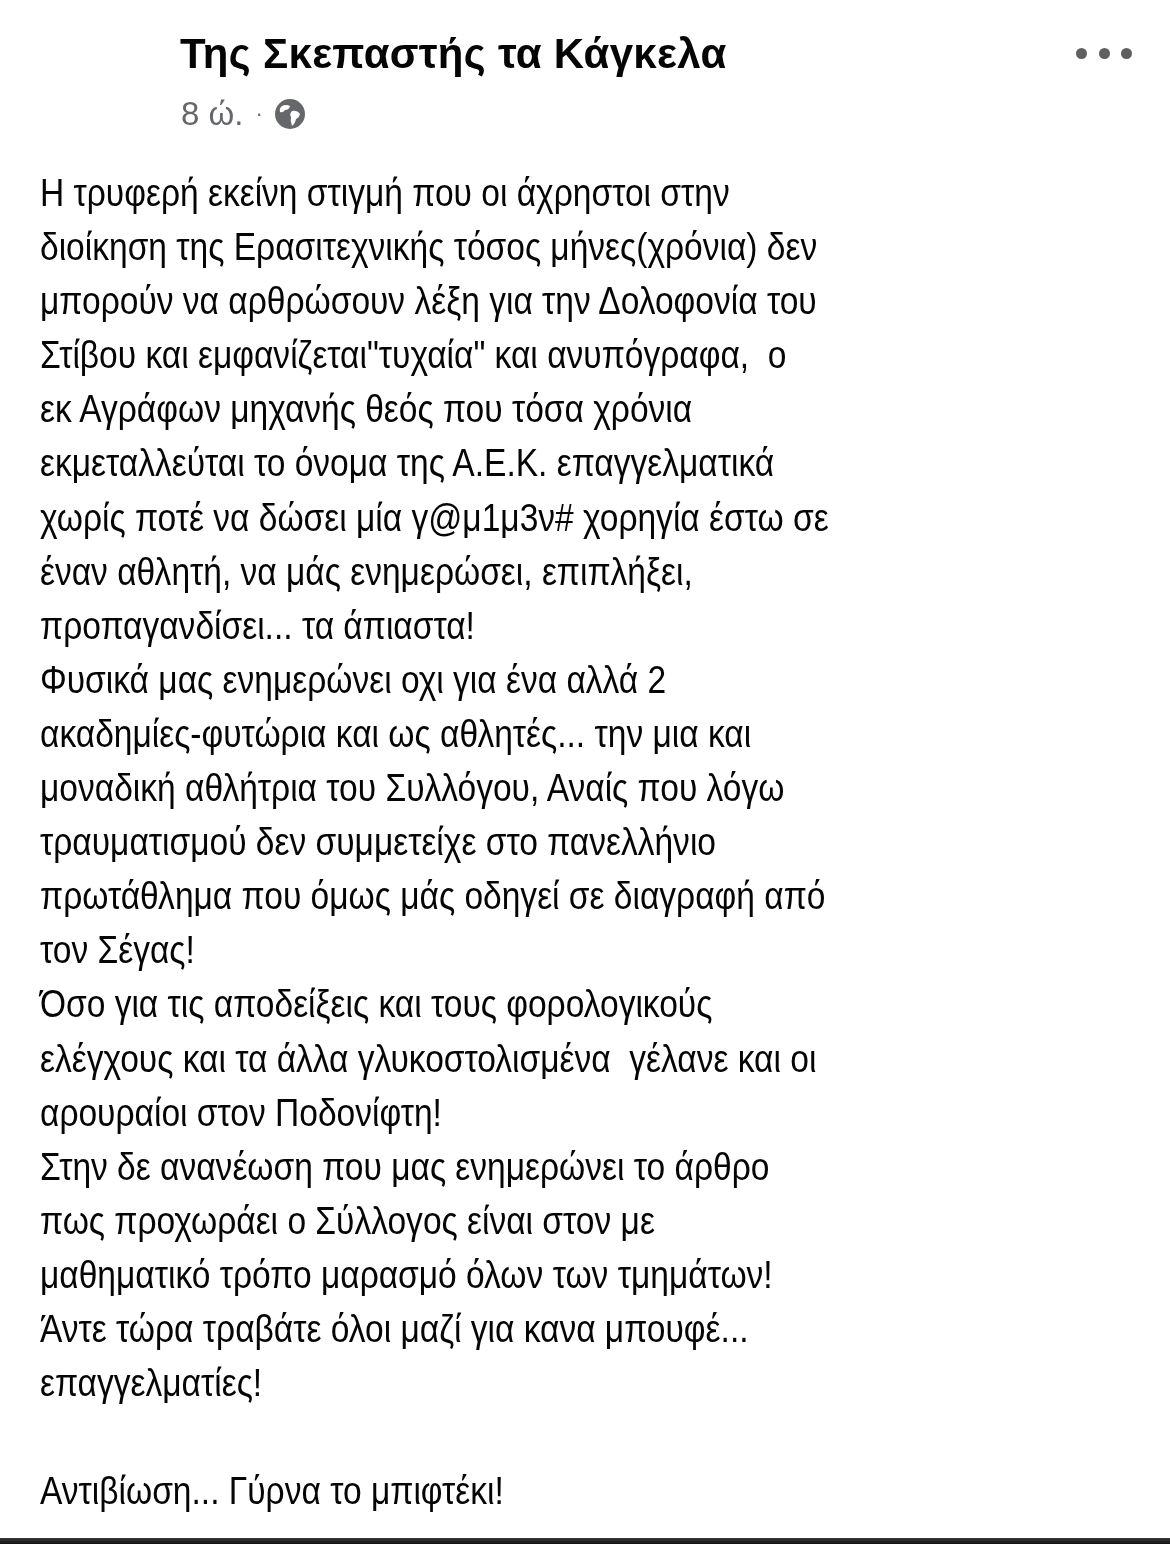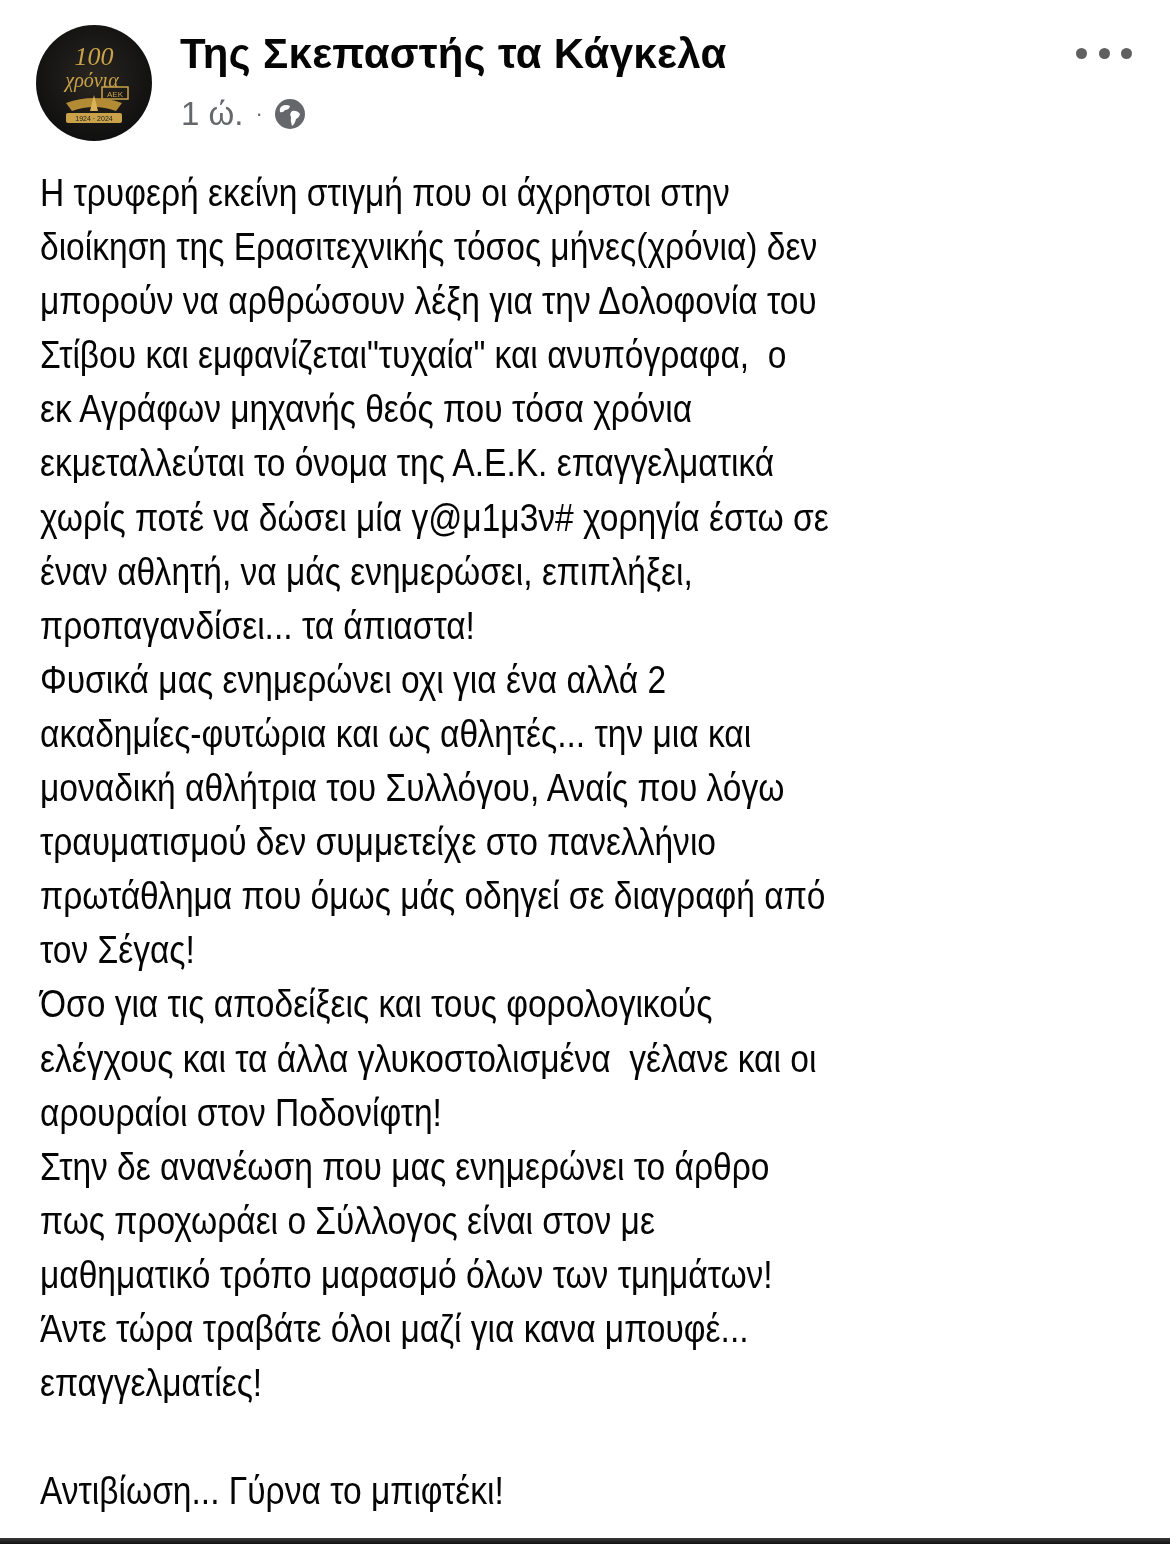--- a/index.html
+++ b/index.html
@@ -20,35 +20,23 @@
   .post-body { position: absolute; left: 40px; top: 166px; width: 1120px;
     font-family: "Liberation Sans", sans-serif; font-size: 39px; line-height: 54.1px; color: #050505; }
   .post-body .line { white-space: pre; transform: scaleX(0.86); transform-origin: left center; height: 54.1px; }
   .bottom-bar { position: absolute; left: 0; top: 1538px; width: 1170px; height: 6px;
     background: linear-gradient(#3a3a3a, #111); }
 </style>
 </head>
 <body>
 
 <div class="header">
-  <div class="avatar">
-    <svg viewBox="0 0 116 116">
-      <text x="58" y="40" text-anchor="middle" font-family="Liberation Serif, serif" font-size="26" fill="#c9a24a" font-style="italic">100</text>
-      <text x="56" y="62" text-anchor="middle" font-family="Liberation Serif, serif" font-size="20" fill="#c9a24a" font-style="italic">χρόνια</text>
-      <rect x="66" y="62" width="26" height="12" fill="none" stroke="#c9a24a" stroke-width="1.5"></rect>
-      <text x="79" y="72" text-anchor="middle" font-family="Liberation Sans, sans-serif" font-size="8" fill="#c9a24a">ΑΕΚ</text>
-      <path d="M30 78 Q58 68 86 78 L80 86 Q58 78 36 86 Z" fill="#b38b35"></path>
-      <path d="M58 70 L54 86 L62 86 Z" fill="#d9b25a"></path>
-      <rect x="30" y="88" width="56" height="10" rx="2" fill="#c9a24a"></rect>
-      <text x="58" y="96" text-anchor="middle" font-family="Liberation Sans, sans-serif" font-size="7" fill="#222">1924 · 2024</text>
-    </svg>
-  </div>
   <div class="page-name">Της Σκεπαστής τα Κάγκελα</div>
   <div class="meta">
-    <span>1 ώ.</span>
+    <span>8 ώ.</span>
     <span class="dot">·</span>
     <span class="globe">
       <svg viewBox="0 0 34 34" width="34" height="34">
         <circle cx="17" cy="17" r="15" fill="#65676b"></circle>
         <path d="M9 9 Q13 7 17 9 Q16 13 12 13 Q10 16 7 15 Q6 11 9 9 Z" fill="#fff"></path>
         <path d="M19 14 Q24 13 27 17 Q26 21 23 22 Q22 27 19 29 Q17 24 18 20 Q16 17 19 14 Z" fill="#fff"></path>
       </svg>
     </span>
   </div>
   <div class="more">

